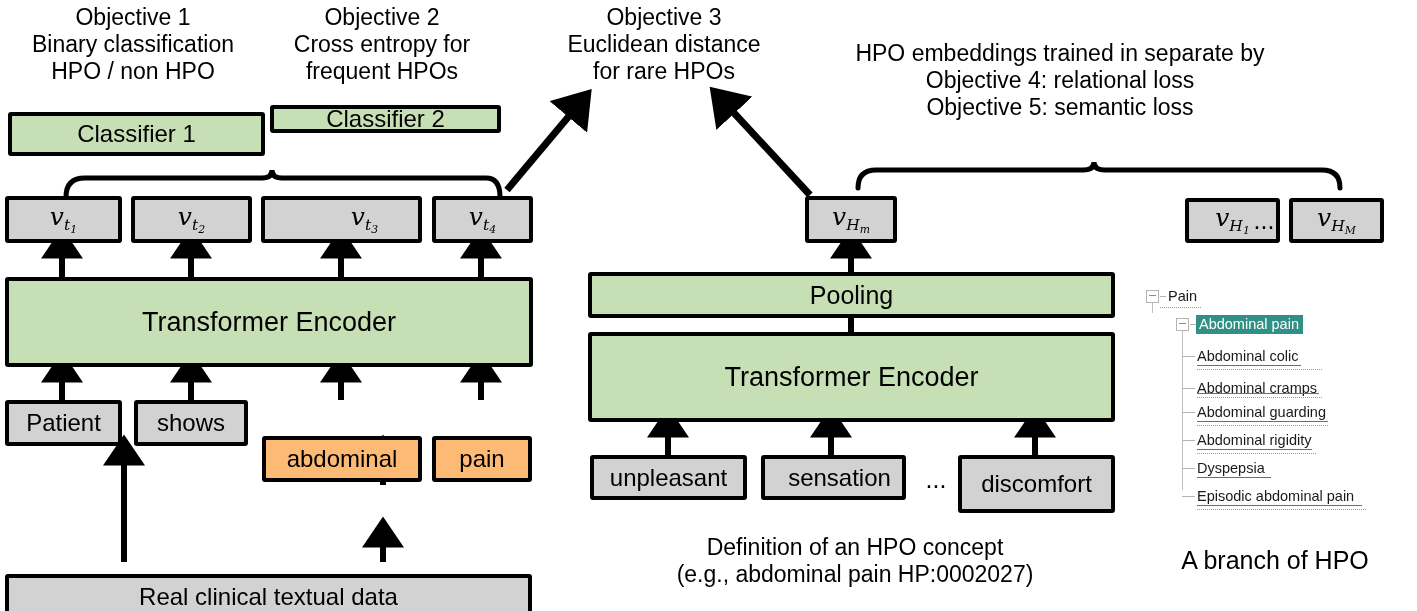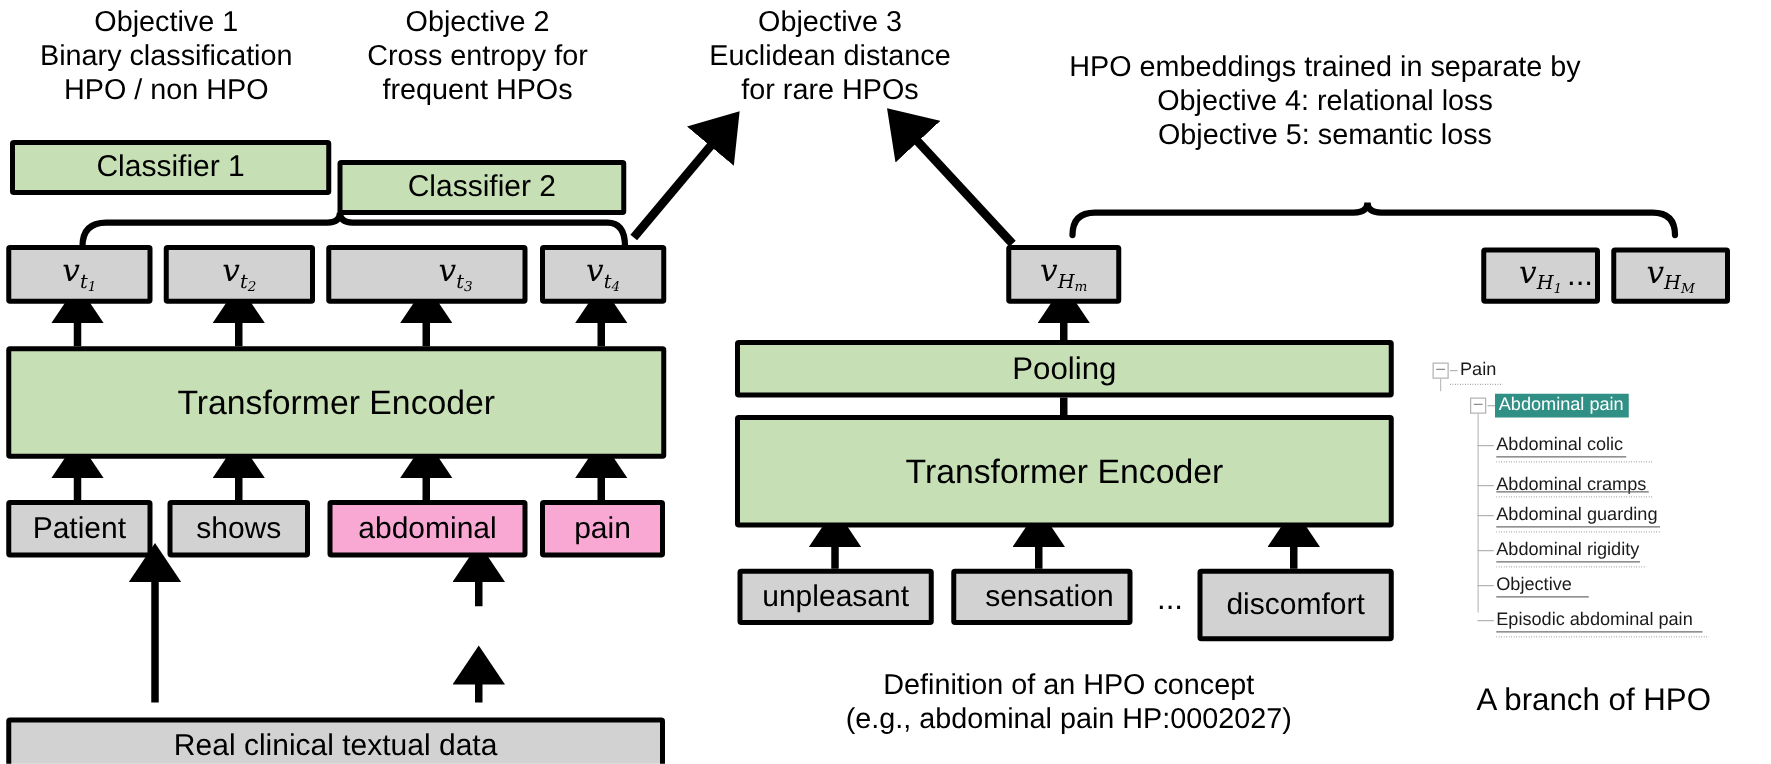--- a/index.html
+++ b/index.html
@@ -6,21 +6,21 @@
   body{width:1417px;height:611px;position:relative;overflow:hidden;
        font-family:"Liberation Sans",sans-serif;color:#000;}
   .stage{position:absolute;left:0;top:0;width:1417px;height:611px;}
 
   
   .box{position:absolute;box-sizing:border-box;border:4px solid #000;
        display:flex;align-items:center;justify-content:center;
        text-align:center;line-height:1.05;}
   .green{background:#c6dfb4;}
   .gray{background:#d2d2d2;}
-  .orange{background:#f9a8d4;}
+  .orange{background:#fdba74;margin-top:36px;}
   .blue{background:#adc2e0;}
   .r3{border-radius:3px;}
 
   
   .txt{position:absolute;text-align:center;line-height:1.17;white-space:pre;}
 
   
   .vtok{font-family:"DejaVu Serif",serif;font-style:italic;font-size:25px;}
   .vtok sub{font-size:0.62em;font-style:italic;vertical-align:-0.33em;}
   .vtok sub sub{font-size:0.7em;vertical-align:-0.28em;}
@@ -128,21 +128,21 @@
 for rare HPOs</div>
 
   <div class="txt" style="left:840px;top:40px;width:440px;font-size:23px;">HPO embeddings trained in separate by
 Objective 4: relational loss
 Objective 5: semantic loss</div>
 
   <div class="box green r3" style="left:8px;top:112px;width:257px;height:44px;">
     <span style="font-size:24px;">Classifier 1</span>
   </div>
 
-  <div class="box green r3" style="left:270px;top:128px;width:231px;height:44px;">
+  <div class="box green r3" style="left:270px;top:105px;width:231px;height:28px;">
     <span style="font-size:24px;">Classifier 2</span>
   </div>
 
   <div class="box gray r3" style="left:5px;top:196px;width:117px;height:47px;">
     <span class="vtok">
       <i>v</i><sub><i>t</i><sub>1</sub></sub>
     </span>
   </div>
 
   <div class="box gray r3" style="left:131px;top:196px;width:121px;height:47px;">
@@ -271,21 +271,21 @@
 
     <div class="trow" style="left:36px;top:144px;">
       <span class="tdash" style="width:13px;"></span>
       <span class="tlabel">Abdominal rigidity</span>
     </div>
     <div class="solidu" style="left:51px;top:163px;width:115px;"></div>
     <div class="dotted" style="left:51px;top:167px;width:120px;"></div>
 
     <div class="trow" style="left:36px;top:172px;">
       <span class="tdash" style="width:13px;"></span>
-      <span class="tlabel">Objective</span>
+      <span class="tlabel">Dyspepsia</span>
     </div>
     <div class="solidu" style="left:51px;top:191px;width:74px;"></div>
 
     <div class="trow" style="left:36px;top:200px;">
       <span class="tdash" style="width:13px;"></span>
       <span class="tlabel">Episodic abdominal pain</span>
     </div>
     <div class="solidu" style="left:51px;top:219px;width:165px;"></div>
     <div class="dotted" style="left:51px;top:223px;width:170px;"></div>
   </div>

